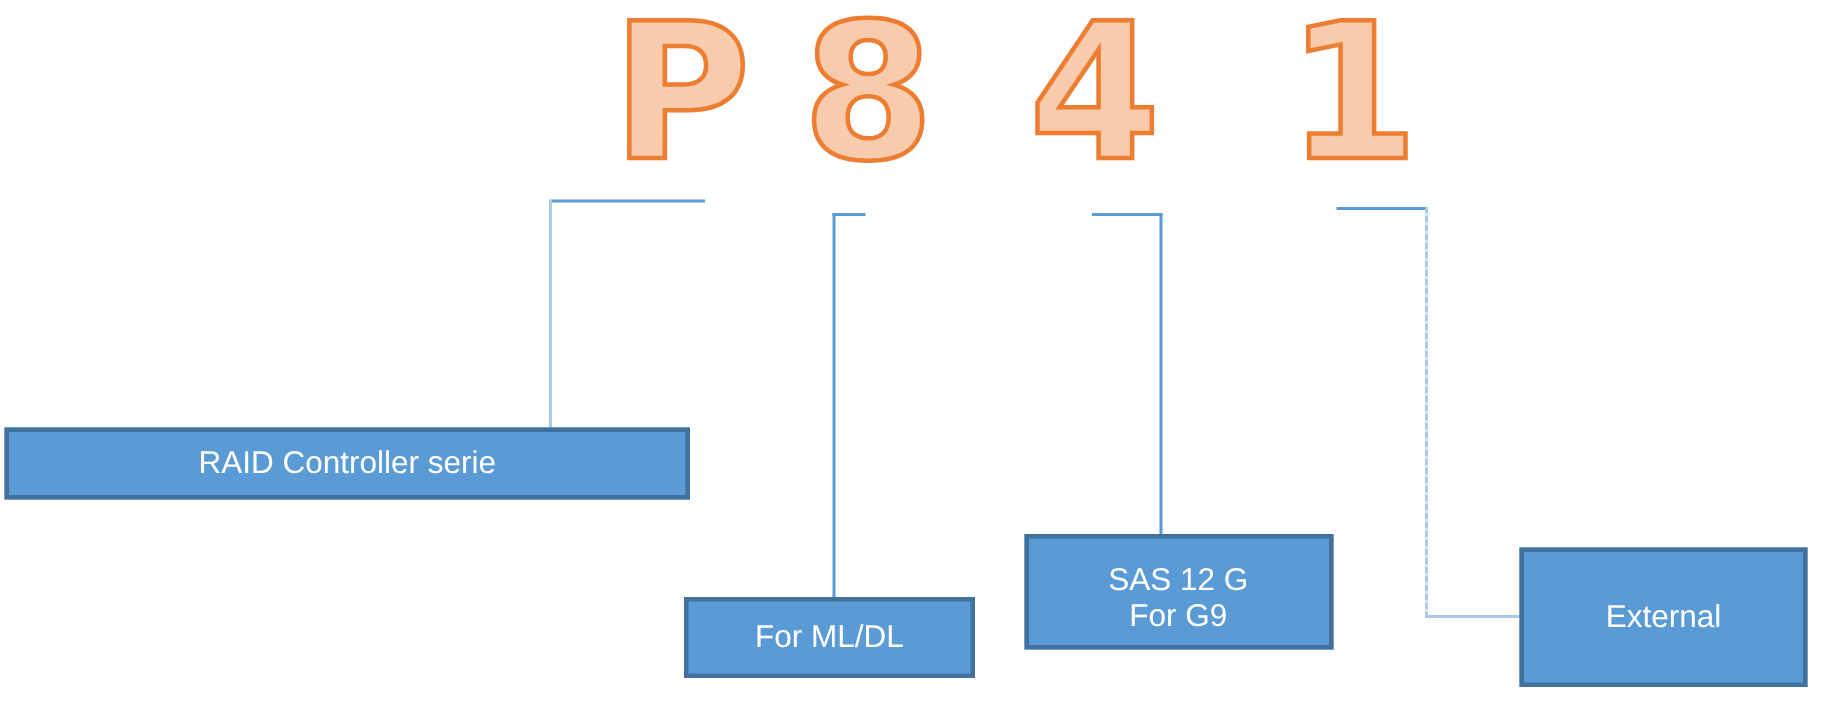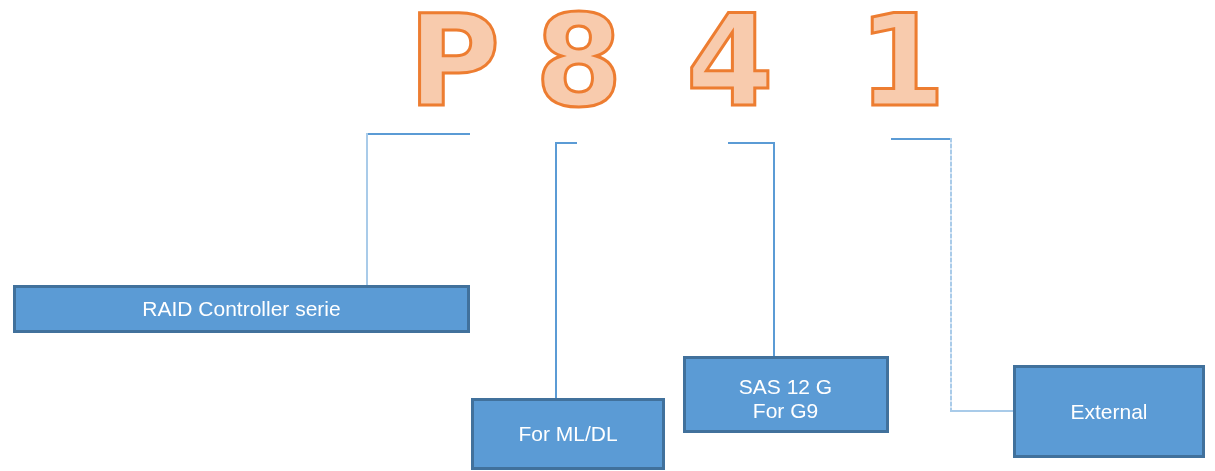--- a/index.html
+++ b/index.html
@@ -64,22 +64,22 @@
     background:var(--box-fill,#5B9BD5);
     border:3px solid var(--box-border,#41719C);
     color:var(--box-text,#FFFFFF);
     font-size:21px;
     display:flex;
     flex-direction:column;
     align-items:center;
     justify-content:center;
     text-align:center;
   }
-  .box-raid{left:13px;top:285px;width:457px;height:48px;}
-  .box-mldl{left:471px;top:398px;width:194px;height:72px;text-align:center;}
+  .box-raid{left:3px;top:285px;width:457px;height:48px;}
+  .box-mldl{left:456px;top:398px;width:194px;height:54px;text-align:center;}
   .box-sas{
     left:683px;top:356px;width:206px;height:77px;
     justify-content:space-between;
     padding:16px 1px 9px 0;
   }
   .box-external{left:1013px;top:365px;width:192px;height:93px;padding-bottom:0;}
   .box span{display:block;}
 </style>
 </head>
 <body>

